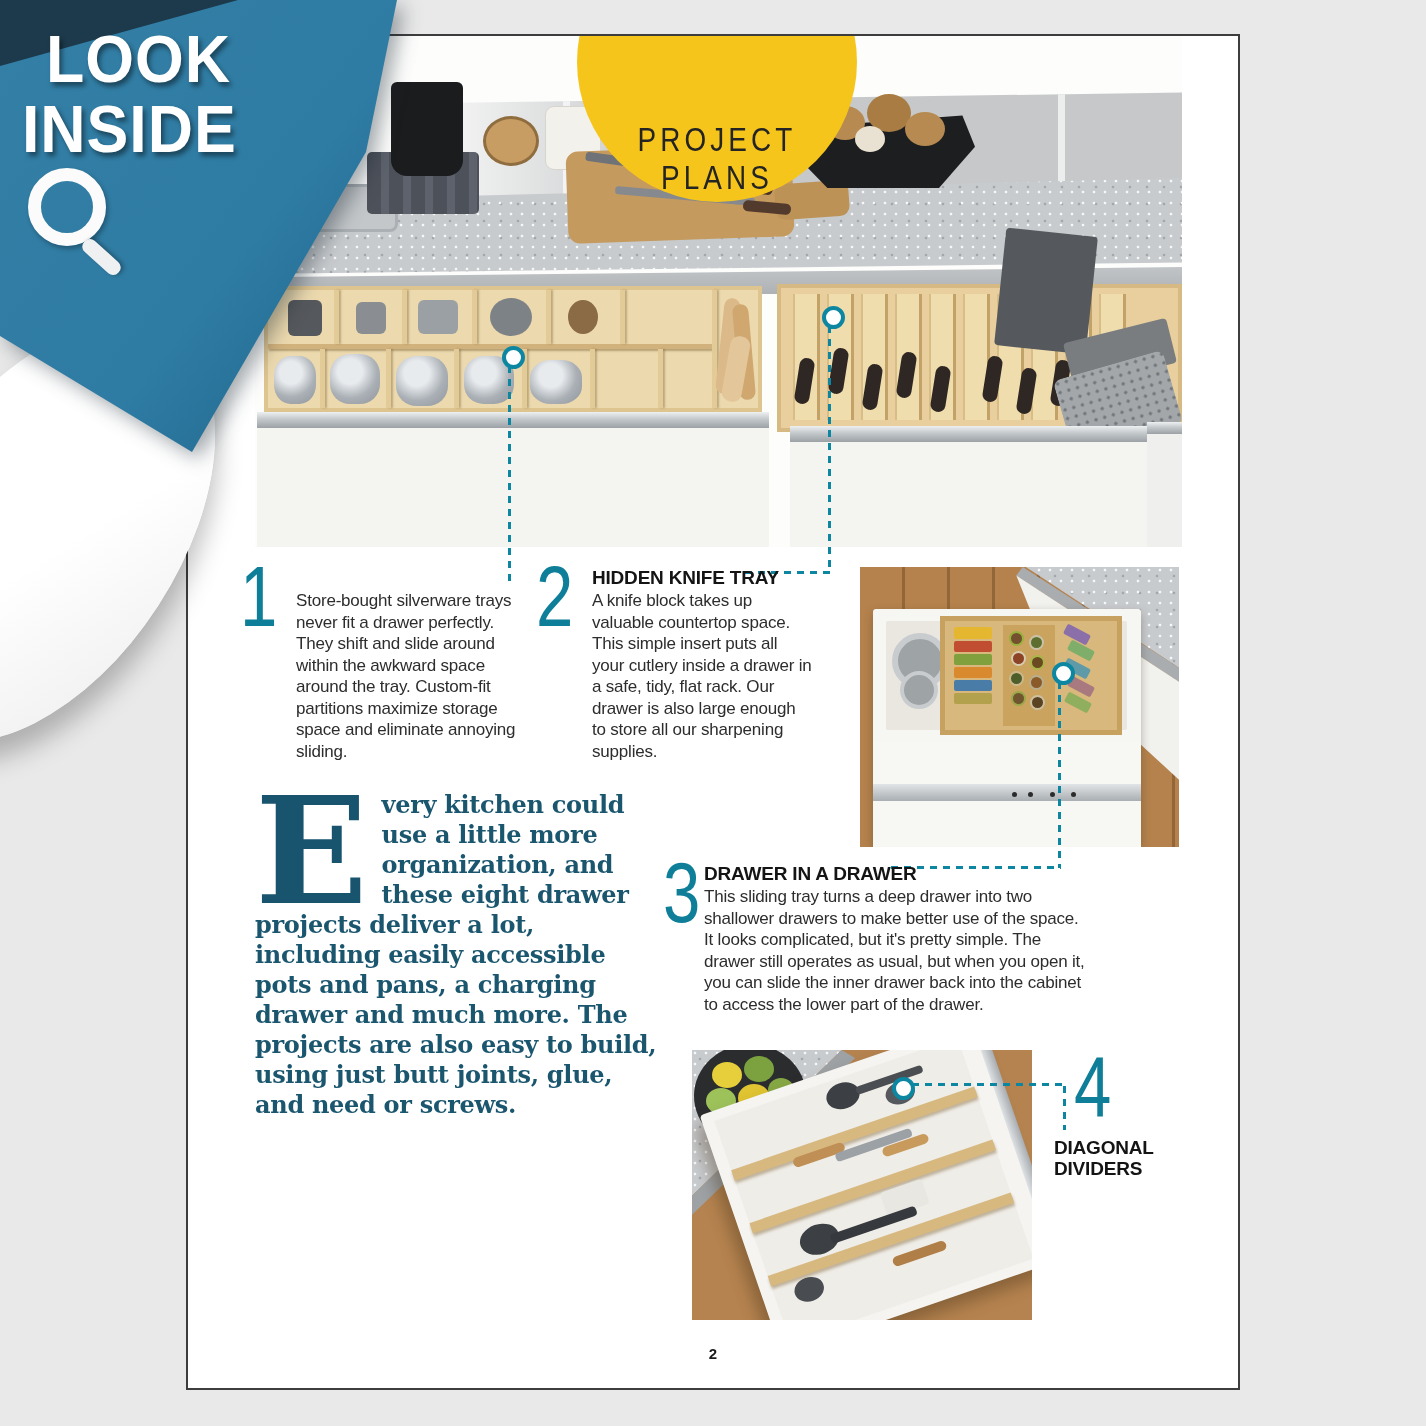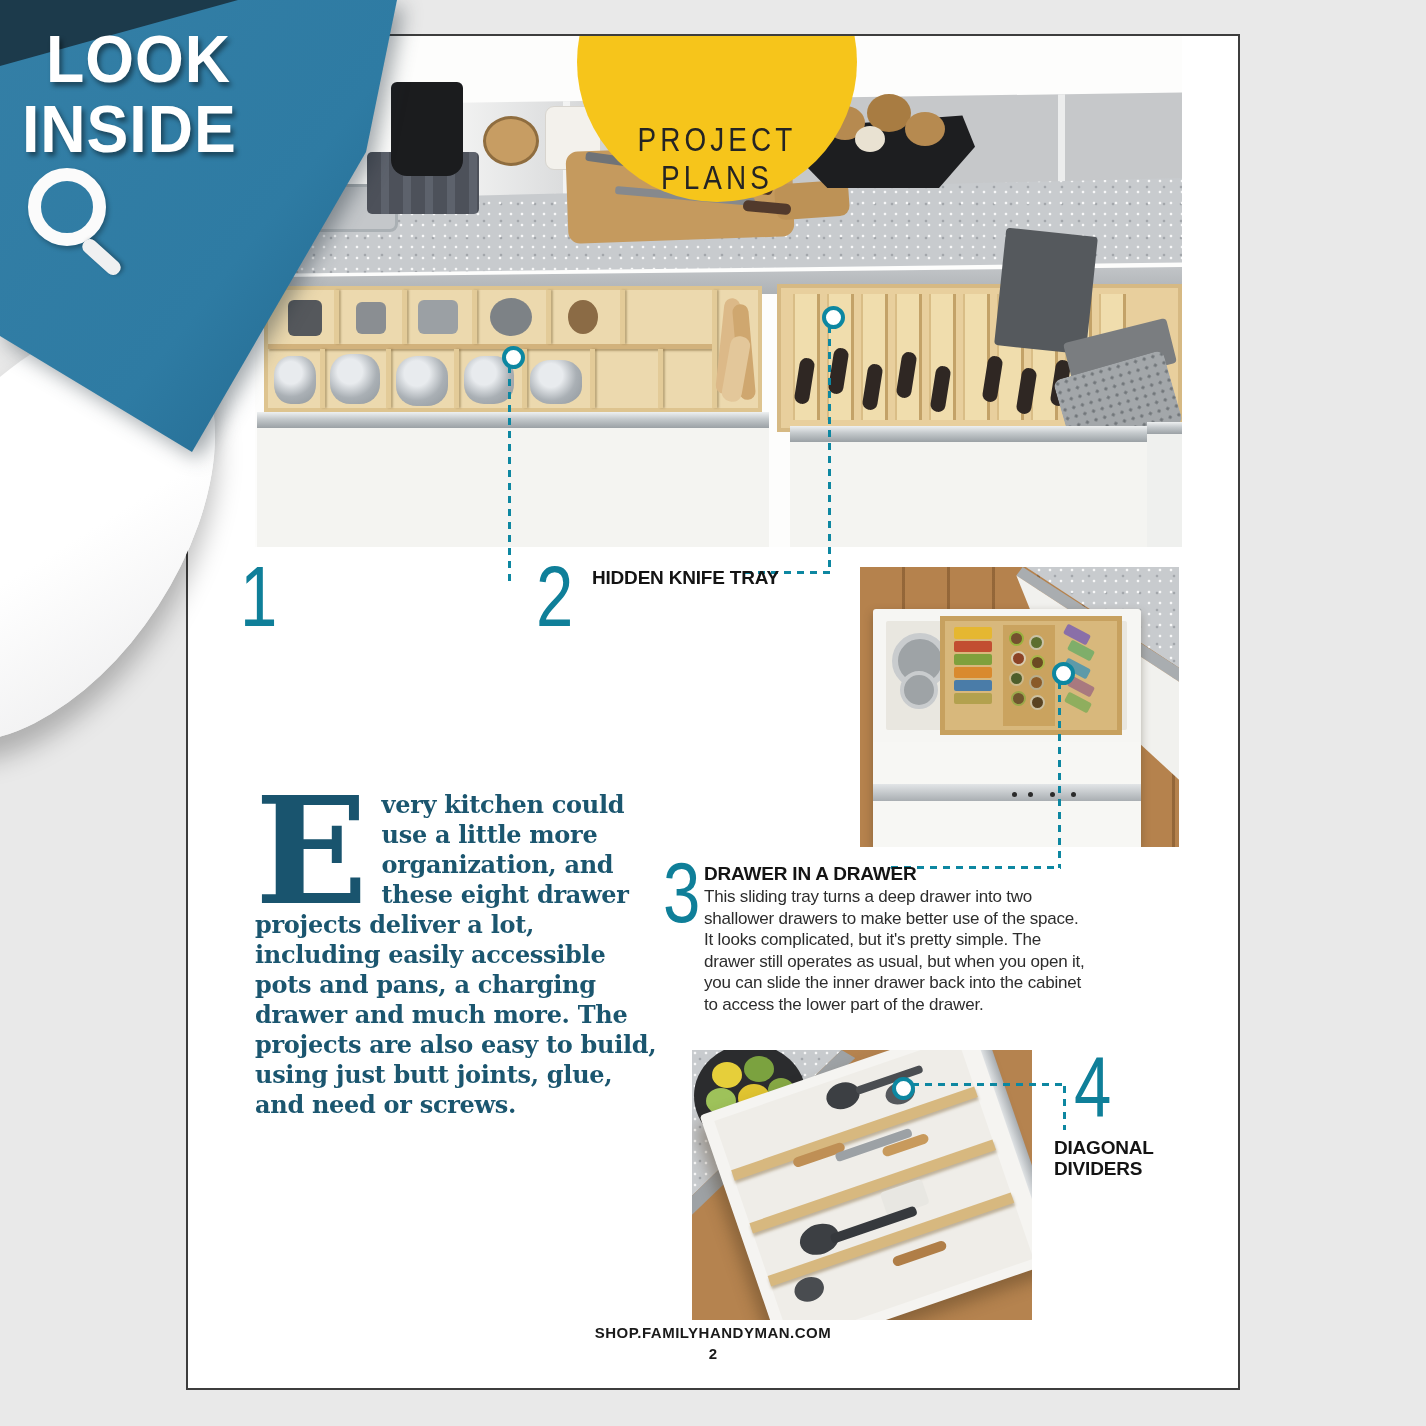--- a/index.html
+++ b/index.html
@@ -362,36 +362,37 @@
 
     <div class="marker" style="left:864px;top:626px;"></div>
     <div class="dash-v" style="left:870px;top:646px;height:186px;"></div>
     <div class="dash-h" style="left:703px;top:830px;width:170px;"></div>
 
     <div class="marker" style="left:704px;top:1041px;"></div>
     <div class="dash-h" style="left:724px;top:1047px;width:154px;"></div>
     <div class="dash-v" style="left:875px;top:1050px;height:44px;"></div>
 
     <div class="co-num" style="left:52px;top:528px;">1</div>
+    <div class="co-body" style="left:108px;top:554px;width:228px;">Store-bought silverware trays never fit a drawer perfectly. They shift and slide around within the awkward space around the tray. Custom-fit partitions maximize storage space and eliminate annoying sliding.</div>
 
     <div class="co-num" style="left:348px;top:528px;">2</div>
     <div class="co-title" style="left:404px;top:531px;width:220px;">HIDDEN KNIFE TRAY</div>
+    <div class="co-body" style="left:404px;top:554px;width:220px;">A knife block takes up valuable countertop space. This simple insert puts all your cutlery inside a drawer in a safe, tidy, flat rack. Our drawer is also large enough to store all our sharpening supplies.</div>
 
     <div class="co-num" style="left:475px;top:824px;">3</div>
     <div class="co-title" style="left:516px;top:827px;width:240px;">DRAWER IN A DRAWER</div>
     <div class="co-body" style="left:516px;top:850px;width:388px;">This sliding tray turns a deep drawer into two shallower drawers to make better use of the space. It looks complicated, but it's pretty simple. The drawer still operates as usual, but when you open it, you can slide the inner drawer back into the cabinet to access the lower part of the drawer.</div>
 
     <div class="co-num" style="left:886px;top:1018px;">4</div>
     <div class="co-title" style="left:866px;top:1101px;width:110px;">DIAGONAL DIVIDERS</div>
 
     <div class="intro">
       <p><span class="dropcap">E</span><span>very kitchen could use a little more organization, and these eight drawer projects deliver a lot, including easily accessible pots and pans, a charging drawer and much more. The projects are also easy to build, using just butt joints, glue, and need or screws.</span></p>
     </div>
 
-    <div class="footer-url">SHOP.FAMILYHANDYMAN.COM</div>
     <div class="footer-page">2</div>
   </div>
 
   <div class="curl-back"></div>
   <div class="banner-blue">
     <div class="banner-blue-fill"></div>
   </div>
   <div class="banner-dark"></div>
   <div class="banner-word" style="left:46px;top:26px;">LOOK</div>
   <div class="banner-word" style="left:22px;top:96px;">INSIDE</div>

